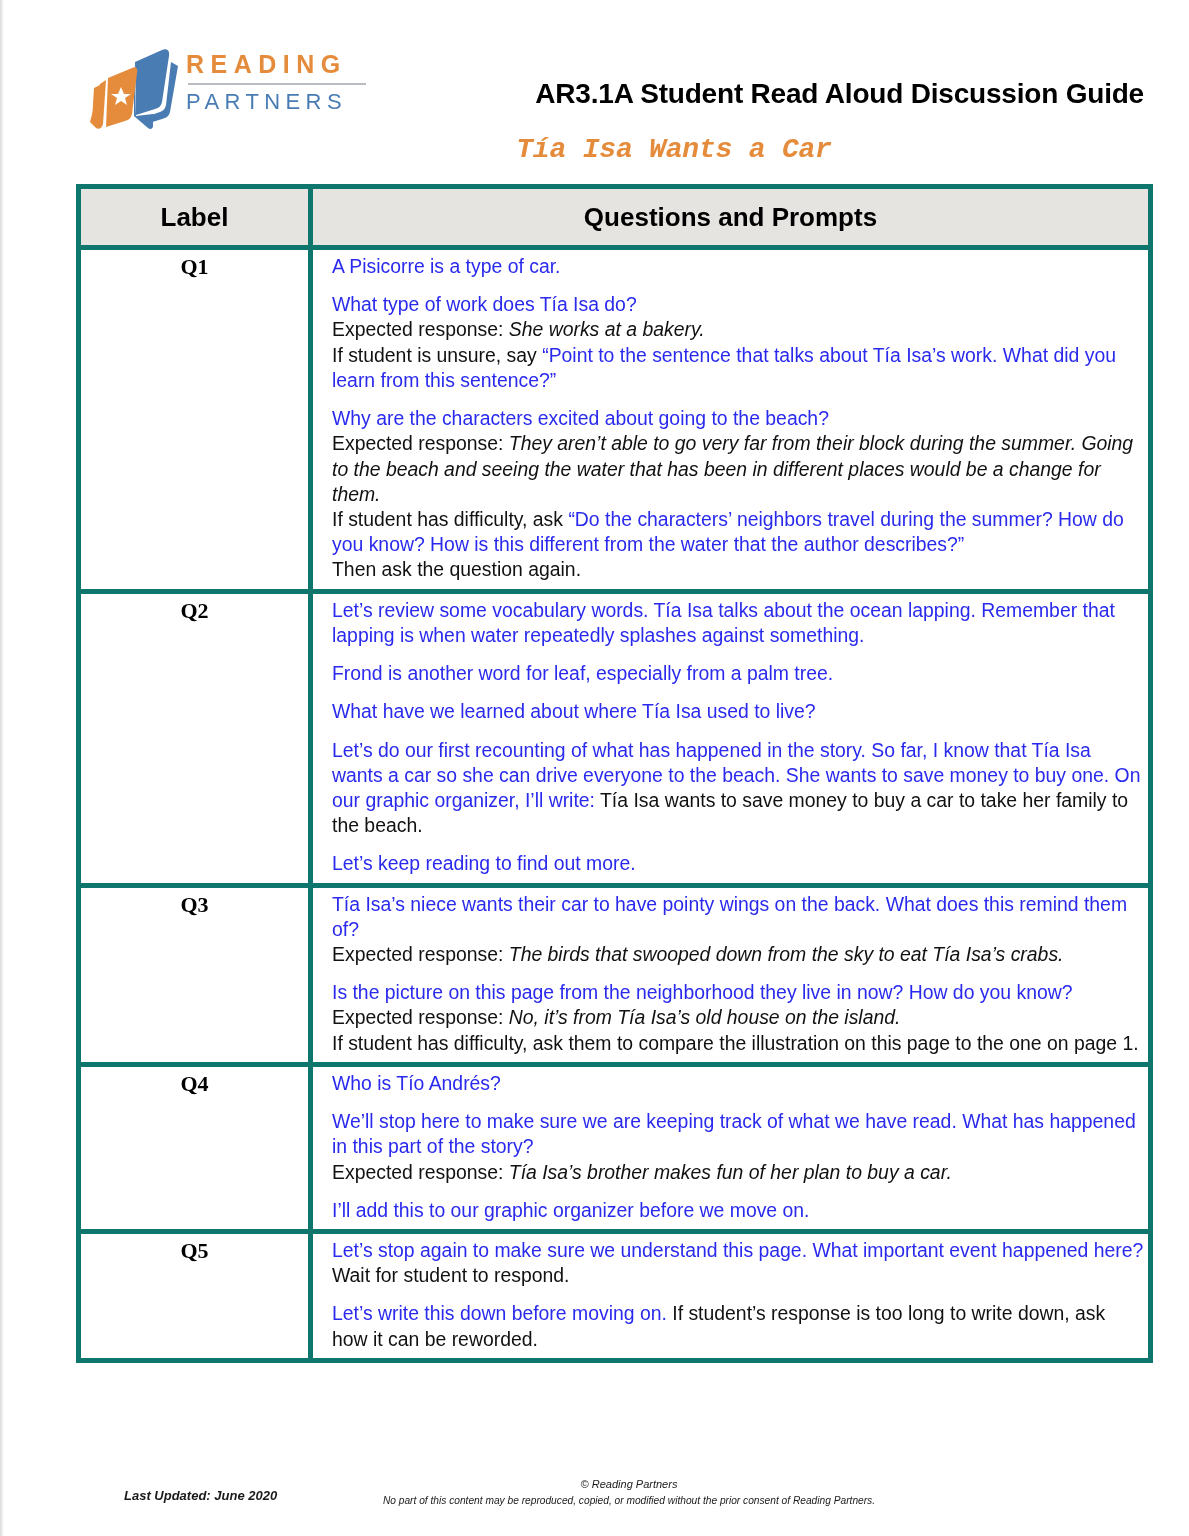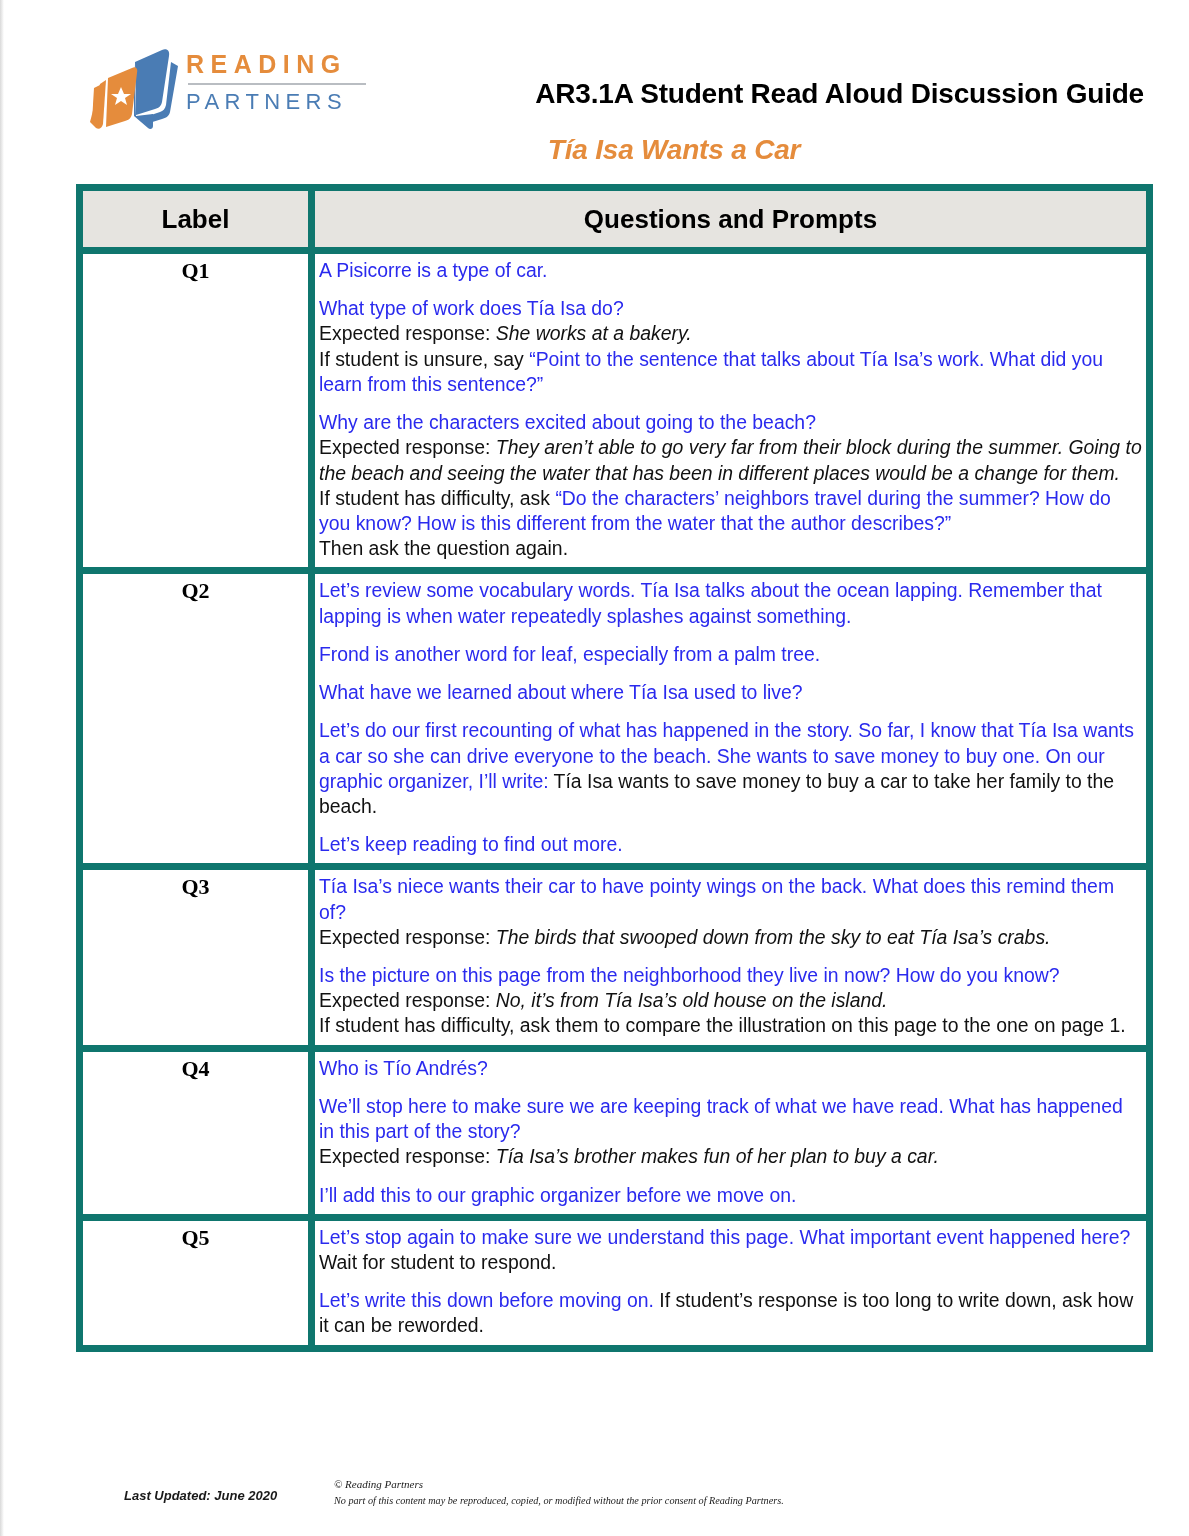--- a/index.html
+++ b/index.html
@@ -86,36 +86,36 @@
   .book-title {
     position: absolute;
     left: 300px;
     top: 134px;
     width: 740px;
     text-align: center;
     font-size: 28px;
     font-weight: bold;
     font-style: italic;
     color: #E58C3C;
-    font-family: Liberation Sans, sans-serif;
+    font-family: Liberation Mono, monospace;
     letter-spacing: -0.2px;
   }
 
   
   .guide-table {
     position: absolute;
     left: 72px;
     top: 184px;
     width: 1077px;
     border-collapse: collapse;
     table-layout: fixed;
   }
   .guide-table th,
   .guide-table td {
-    border: 7px solid #0f766e;
+    border: 5px solid #0f766e;
     vertical-align: top;
     padding: 4px;
   }
   .guide-table thead th {
     background: #e6e4e0;
     height: 48px;
     text-align: center;
     vertical-align: middle;
     font-size: 26px;
     font-weight: bold;
@@ -132,21 +132,21 @@
     font-size: 22px;
     color: #000;
   }
   .prompt-cell {
     padding: 12px 14px 12px 13px;
   }
   .para {
     font-size: 19.4px;
     line-height: 1.30;
     color: #2a2aEE;
-    margin: 0 0 13px 0;
+    margin: 0 0 13px 15px;
     font-family: "Liberation Sans", sans-serif;
   }
   .para:last-child { margin-bottom: 2px; }
   .blk { color: #111111; }
   .blk-i { color: #111111; font-style: italic; }
   .blu { color: #2a2aEE; }
 
   
   .footer {
     position: absolute;
@@ -163,25 +163,26 @@
     font-style: italic;
     font-weight: bold;
     color: #1a1a1a;
     font-family: "Liberation Sans", sans-serif;
   }
   .footer-copy {
     position: absolute;
     left: 330px;
     top: 24px;
     width: 590px;
+    text-align: center;
     font-size: 11px;
     font-style: italic;
     color: #1a1a1a;
     line-height: 1.5;
-    font-family: Liberation Serif, serif;
+    font-family: Liberation Sans, sans-serif;
   }
   .footer-copy .line2 { font-size: 10.2px; }
 
   .continue-btn {
     position: absolute;
     left: 952px;
     top: 1454px;
     width: 212px;
     height: 76px;
   }

